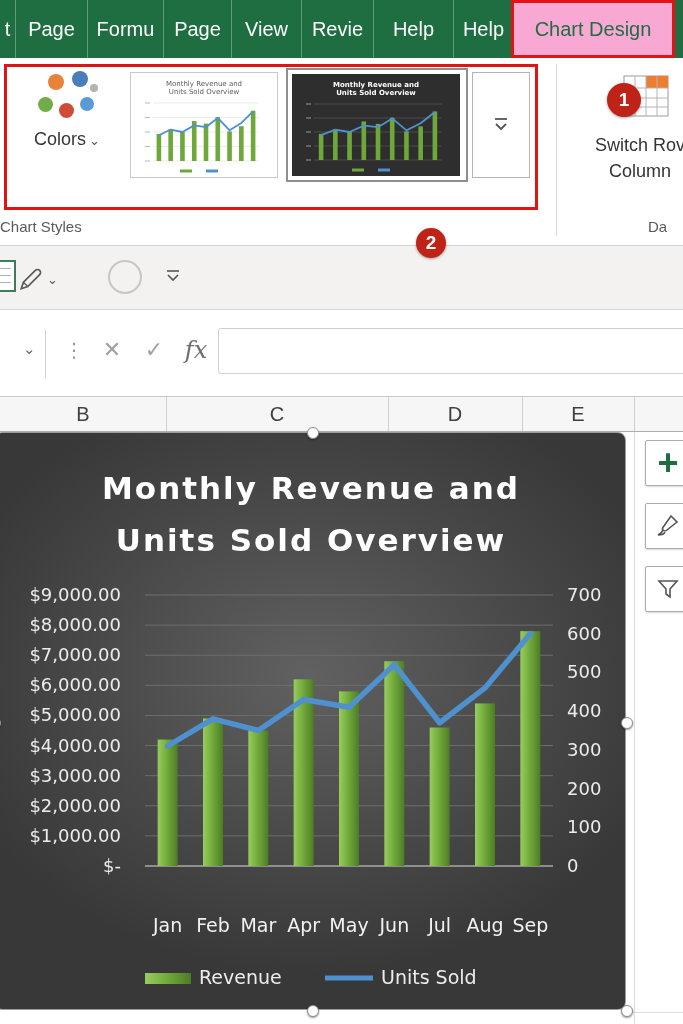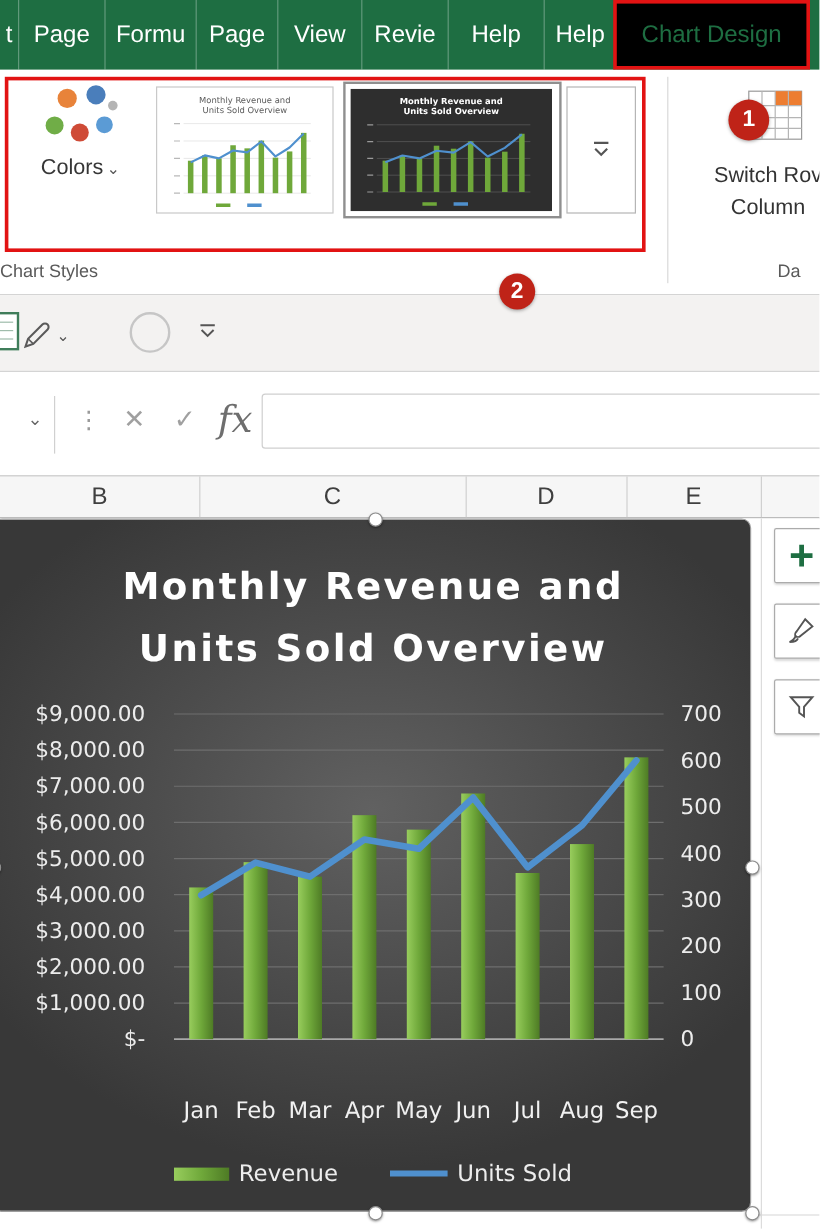--- a/index.html
+++ b/index.html
@@ -5,21 +5,21 @@
   *{box-sizing:border-box;margin:0;padding:0}
   html,body{width:683px;height:1024px;overflow:hidden;background:#fff;
     font-family:"Liberation Sans",sans-serif}
   body{position:relative}
 
   
   .ribbon-tabs{position:absolute;left:0;top:0;width:683px;height:58px;
     background:var(--excel-green);display:flex;z-index:30}
   .tab{flex:none;color:#fff;font-size:20px;line-height:58px;text-align:center;
     border-right:1px solid rgba(255,255,255,.3);white-space:nowrap;overflow:hidden;cursor:pointer}
-  .tab.active{background:#000000;color:var(--excel-green);height:52px;line-height:52px;
+  .tab.active{background:#f9a8d4;color:var(--excel-green);height:52px;line-height:52px;
     margin-top:3px;box-shadow:0 0 0 3px var(--box-red);border-right:none}
 
   
   .ribbon-body{position:absolute;left:0;top:58px;width:683px;height:188px;
     background:#fff;border-bottom:1px solid #d4d4d4}
   .anno-box{position:absolute;left:4px;top:6px;width:534px;height:146px;
     border:3px solid var(--box-red);pointer-events:none;z-index:6}
   .change-colors{position:absolute;left:12px;top:10px;width:110px;height:138px;
     text-align:center;cursor:pointer}
   .cc-icon{position:relative;width:70px;height:52px;margin:2px auto 4px}
@@ -70,21 +70,21 @@
   .formula-row{position:absolute;left:0;top:310px;width:683px;height:86px;background:#fff}
   .name-box{position:absolute;left:0;top:20px;width:46px;height:48px;
     border-right:1px solid #d0d0d0;cursor:pointer}
   .name-box .chev{position:absolute;left:20px;top:10px;font-size:15px;color:#666}
   .fb-dots{position:absolute;left:64px;top:28px;font-size:20px;color:#9a9a9a;
     letter-spacing:-2px}
   .fb-btn{position:absolute;top:24px;width:32px;height:32px;display:flex;
     align-items:center;justify-content:center;cursor:pointer}
   .fb-x{left:96px;color:#a0a0a0;font-size:22px}
   .fb-check{left:138px;color:#a0a0a0;font-size:22px}
-  .fb-fx{left:180px;color:#6e6e6e;font-size:31px;font-style:italic;
+  .fb-fx{left:180px;color:#6e6e6e;font-size:24px;font-style:italic;
     font-family:"DejaVu Serif",serif}
   .fb-input{position:absolute;left:218px;top:18px;width:470px;height:46px;
     border:1px solid #cfcfcf;border-radius:3px;background:#fff}
 
   
   .col-headers{position:absolute;left:0;top:396px;width:683px;height:36px;
     background:#f6f6f6;border-top:1px solid #cacaca;border-bottom:1px solid #adadad}
   .col-h{position:absolute;top:0;height:34px;line-height:34px;text-align:center;
     font-size:20px;color:#3f3f3f;cursor:pointer}
   .col-sep{position:absolute;top:0;width:1px;height:34px;background:#d0d0d0}

